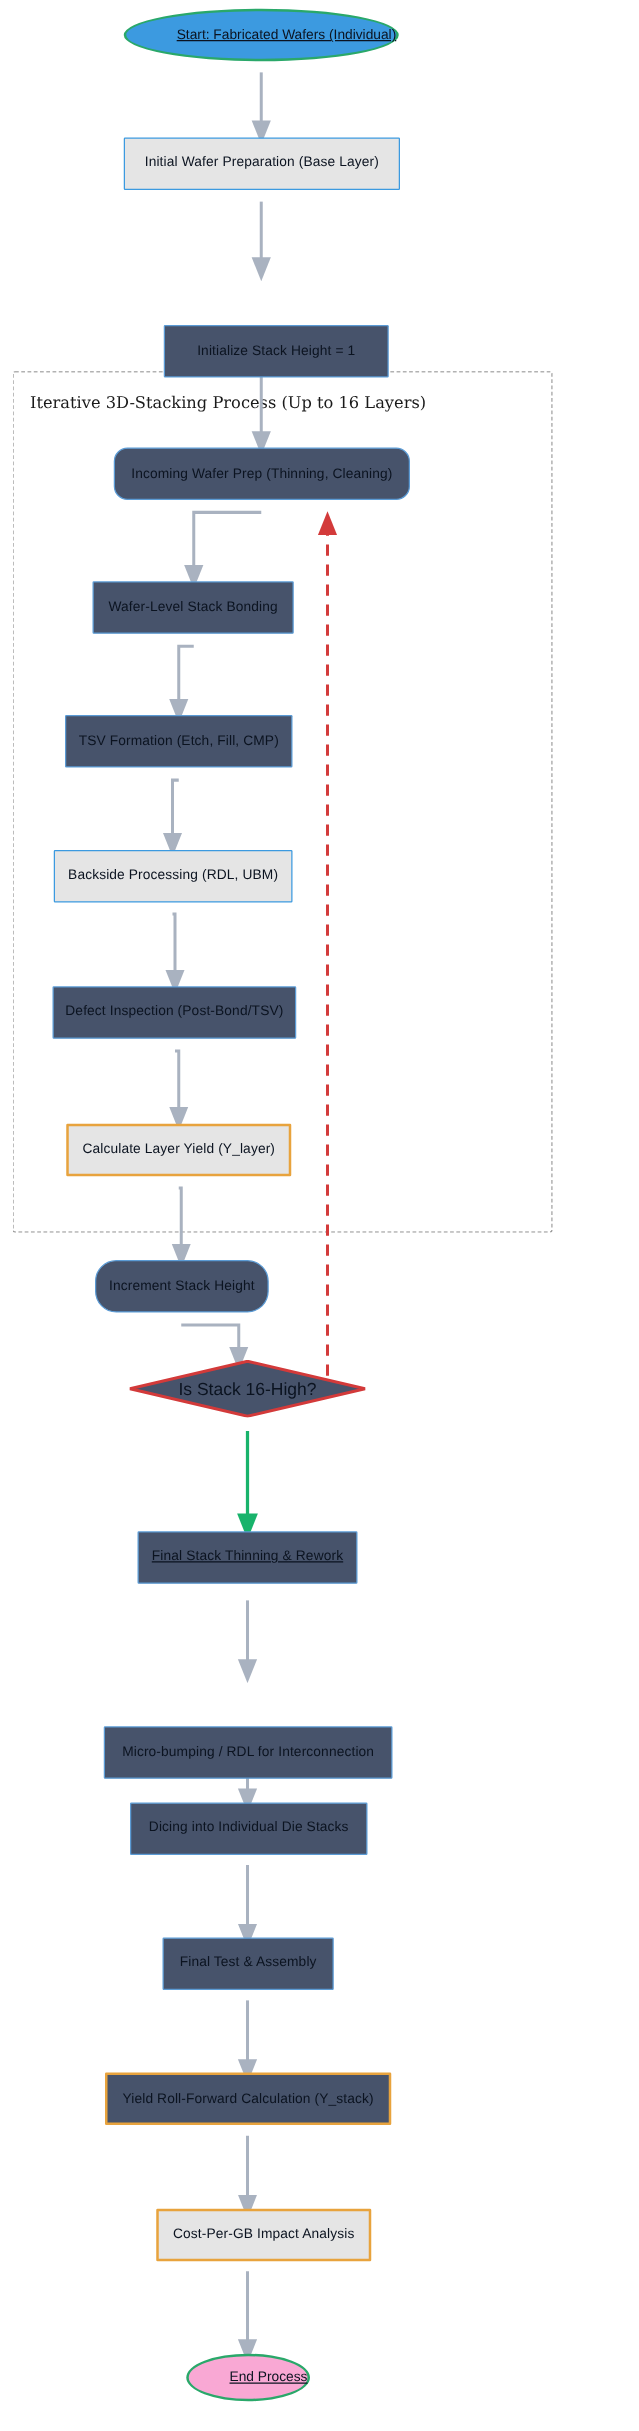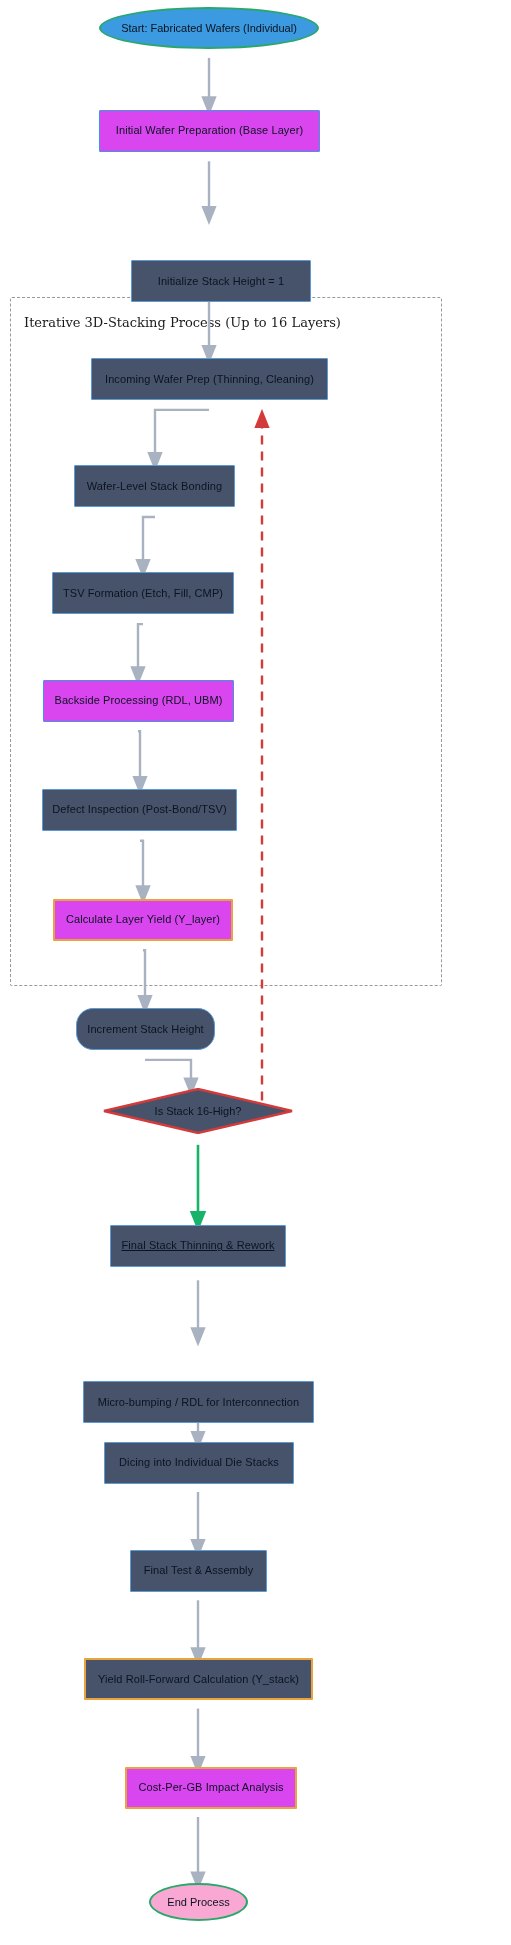--- a/index.html
+++ b/index.html
@@ -40,36 +40,37 @@
     white-space: nowrap;
   }
   .node.rect {
     border-radius: 1px;
   }
   .fill-dark {
     background: #47536b;
     border: 1.6px solid #5b9bd5;
   }
   .fill-blue {
-    background: #d946ef;
+    background: #e5e5e5;
     border: 1.6px solid #3c9ae0;
   }
   .gold-border {
     border: 2px solid #e8a33d;
   }
   .ellipse {
     position: absolute;
     box-sizing: border-box;
     display: flex;
     align-items: center;
-    justify-content: center;
+    justify-content: flex-end;
     text-align: center;
     font-size: 11px;
     color: #0b1320;
     border-radius: 50%;
+    text-decoration: underline;
   }
   .ell-start {
     background: #3c9ae0;
     border: 2px solid #2aa86a;
   }
   .ell-end {
     background: #f9a8d4;
     border: 2px solid #2aa86a;
   }
   .diamond-wrap {
@@ -79,21 +80,21 @@
     justify-content: center;
   }
   .diamond-shape {
     position: absolute;
     left: 0; top: 0;
     width: 100%; height: 100%;
   }
   .diamond-label {
     position: relative;
     z-index: 2;
-    font-size: 11px;
+    font-size: 14px;
     color: #0b1320;
     white-space: nowrap;
   }
   .subgraph {
     position: absolute;
     box-sizing: border-box;
     border: 1.6px dashed #999999;
     background: transparent;
     border-radius: 2px;
   }
@@ -157,21 +158,21 @@
   </div>
 
   <div class="node rect fill-blue" style="left: 99px; top: 109.56px; width: 221px; height: 42px;">
     <span>Initial Wafer Preparation (Base Layer)</span>
   </div>
 
   <div class="node rect fill-dark" style="left: 131px; top: 219.12px; width: 180px; height: 42px; margin-top: 41px;">
     <span>Initialize Stack Height = 1</span>
   </div>
 
-  <div class="node rect fill-dark" style="left: 91px; top: 358.225px; width: 237px; height: 42px;">
+  <div class="node rect fill-dark" style="left: 91px; top: 358.225px; width: 237px; height: 42px; border-radius: 11px;">
     <span>Incoming Wafer Prep (Thinning, Cleaning)</span>
   </div>
 
   <div class="node rect fill-dark" style="left: 74px; top: 465.323px; width: 161px; height: 42px; text-align: center;">
     <span>Wafer-Level Stack Bonding</span>
   </div>
 
   <div class="node rect fill-dark" style="left: 52px; top: 572.421px; width: 182px; height: 42px;">
     <span>TSV Formation (Etch, Fill, CMP)</span>
   </div>

